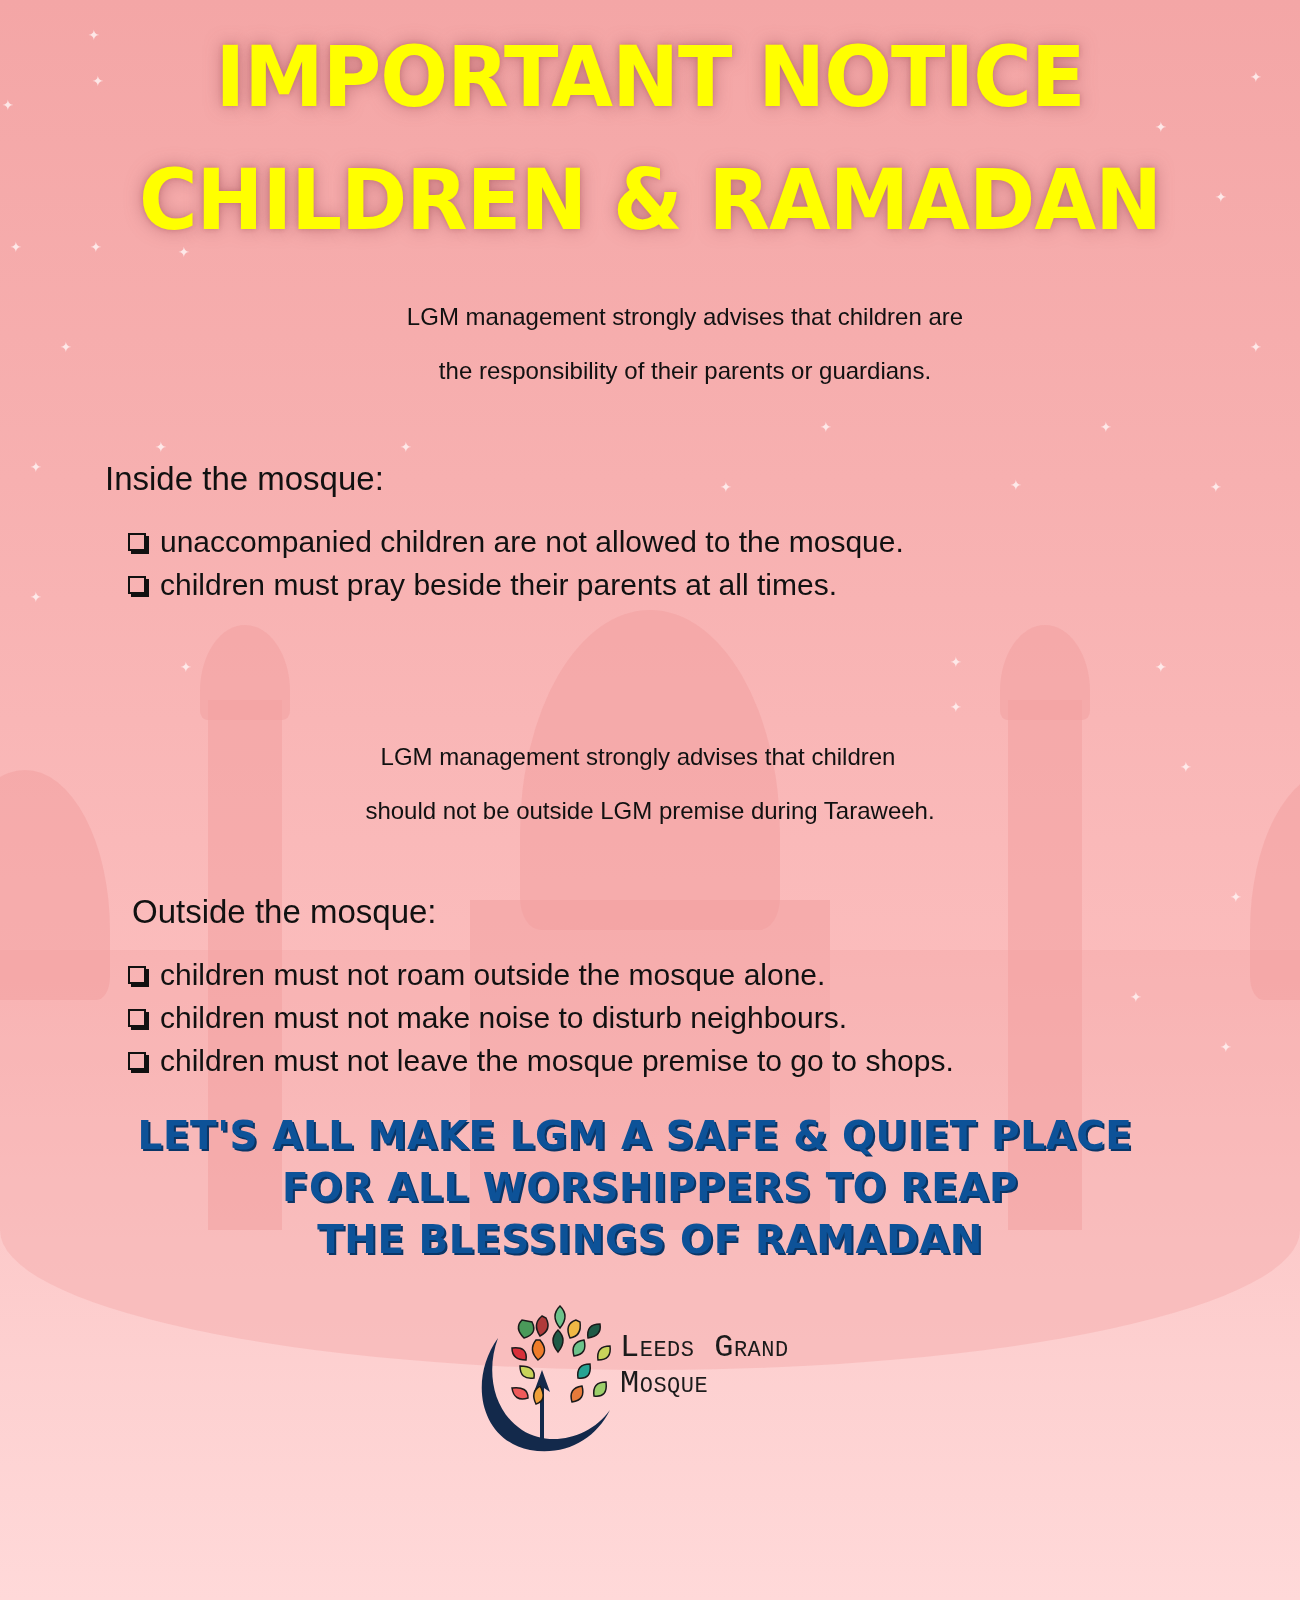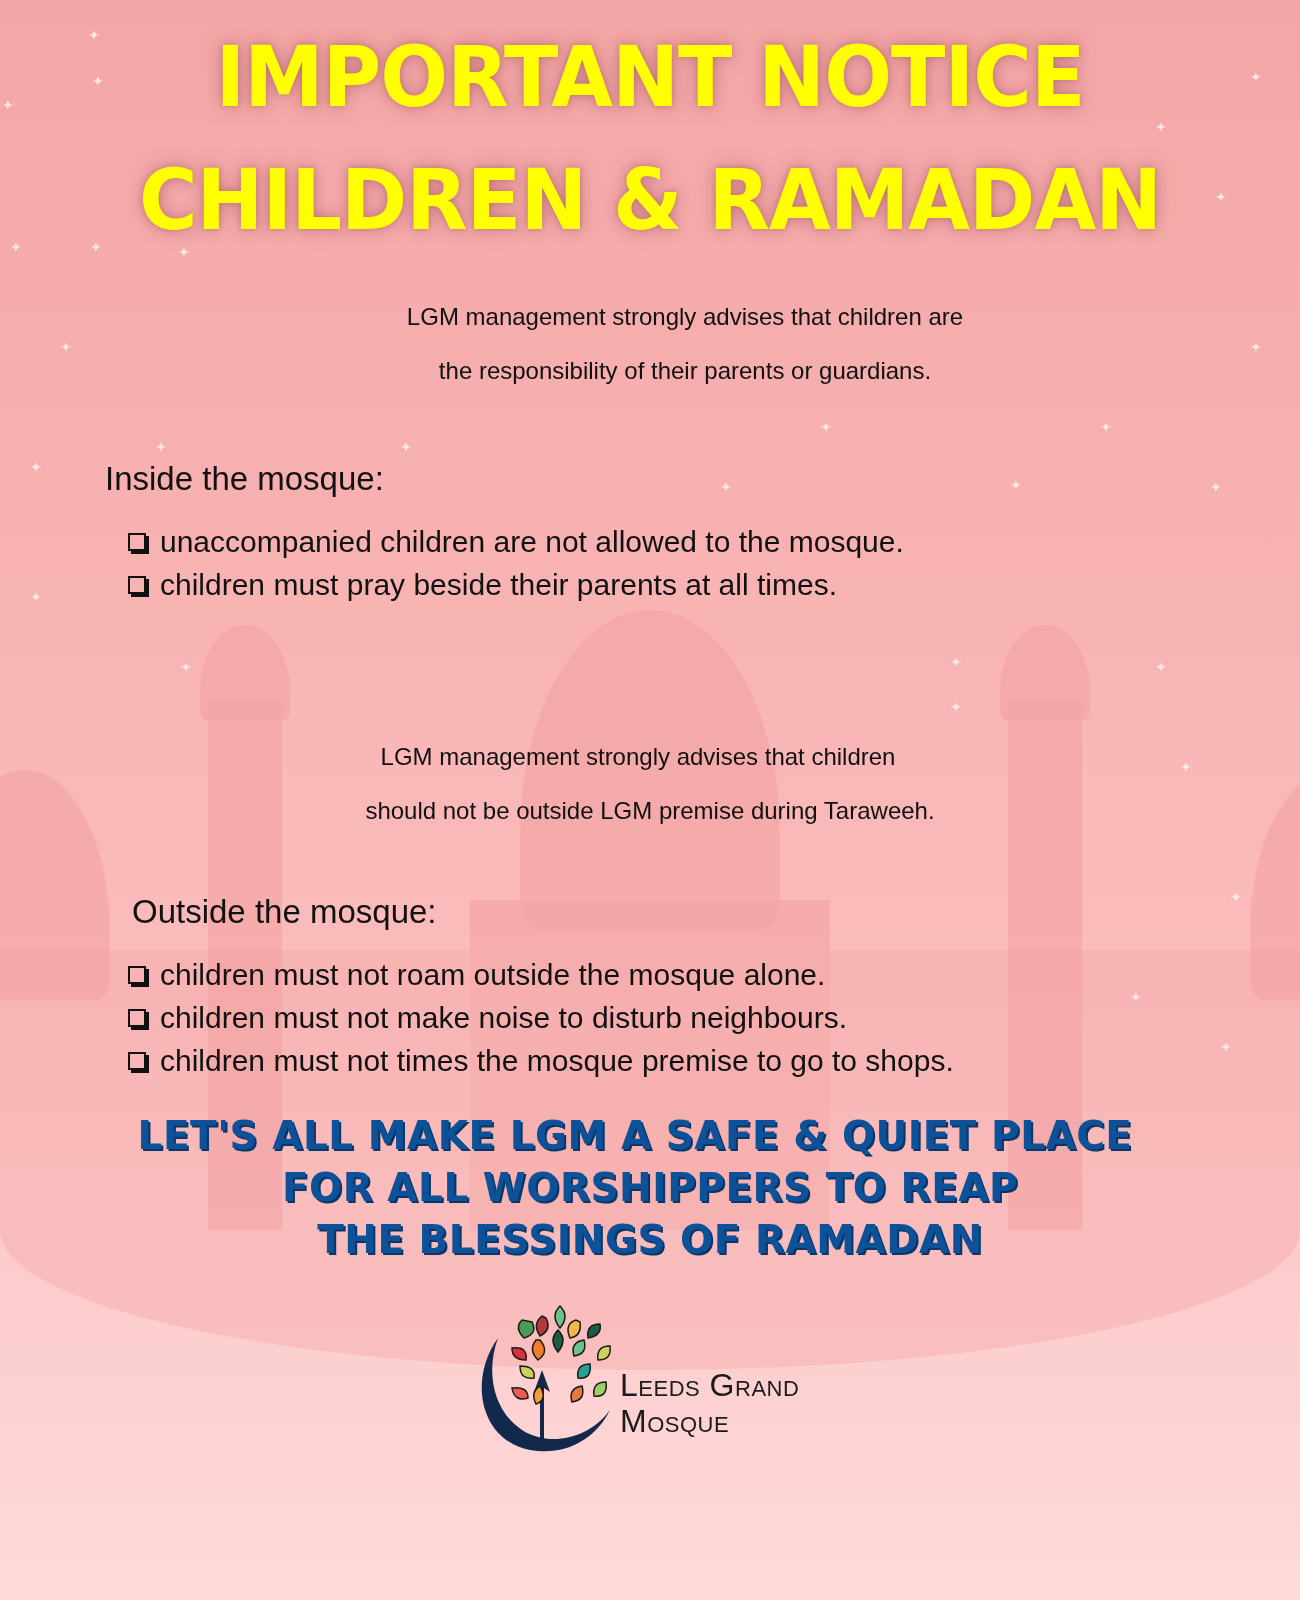--- a/index.html
+++ b/index.html
@@ -48,22 +48,22 @@
   .slogan {
     position: absolute; left: 0; right: 0; text-align: center;
     color: #0d5298; font-weight: 900; font-family: "DejaVu Sans", sans-serif;
     font-size: 39px; line-height: 52px; letter-spacing: 0.5px;
     text-shadow: 2px 2px 0 #0a3566;
   }
 
   .logo { position: absolute; left: 470px; top: 1300px; width: 400px; height: 160px; }
   .logo-text {
     position: absolute; left: 150px; top: 30px;
-    font-family: Liberation Sans, sans-serif; color: #1b1b1b;
-    font-size: 32px; line-height: 36px; font-variant: small-caps; letter-spacing: 0.5px; margin-top: 37px;
+    font-family: Liberation Mono, monospace; color: #1b1b1b;
+    font-size: 32px; line-height: 36px; font-variant: small-caps; letter-spacing: 0.5px;
   }
 
   .footer {
     position: absolute; left: 0; right: 0; text-align: center;
     color: #8a8286; font-weight: bold; font-size: 34px; line-height: 44px;
   }
 </style>
 </head>
 <body>
 
@@ -141,21 +141,21 @@
     <li>
       <span class="checkbox-icon"></span>
       <span>children must not roam outside the mosque alone.</span>
     </li>
     <li>
       <span class="checkbox-icon"></span>
       <span>children must not make noise to disturb neighbours.</span>
     </li>
     <li>
       <span class="checkbox-icon"></span>
-      <span>children must not times the mosque premise to go to shops.</span>
+      <span>children must not leave the mosque premise to go to shops.</span>
     </li>
   </ul>
 
   <div class="slogan" style="top:1110px;">
     <div style="padding-right:30px;">LET'S ALL MAKE LGM A SAFE &amp; QUIET PLACE</div>
     <div>FOR ALL WORSHIPPERS TO REAP</div>
     <div>THE BLESSINGS OF RAMADAN</div>
   </div>
 
   <div class="logo">

